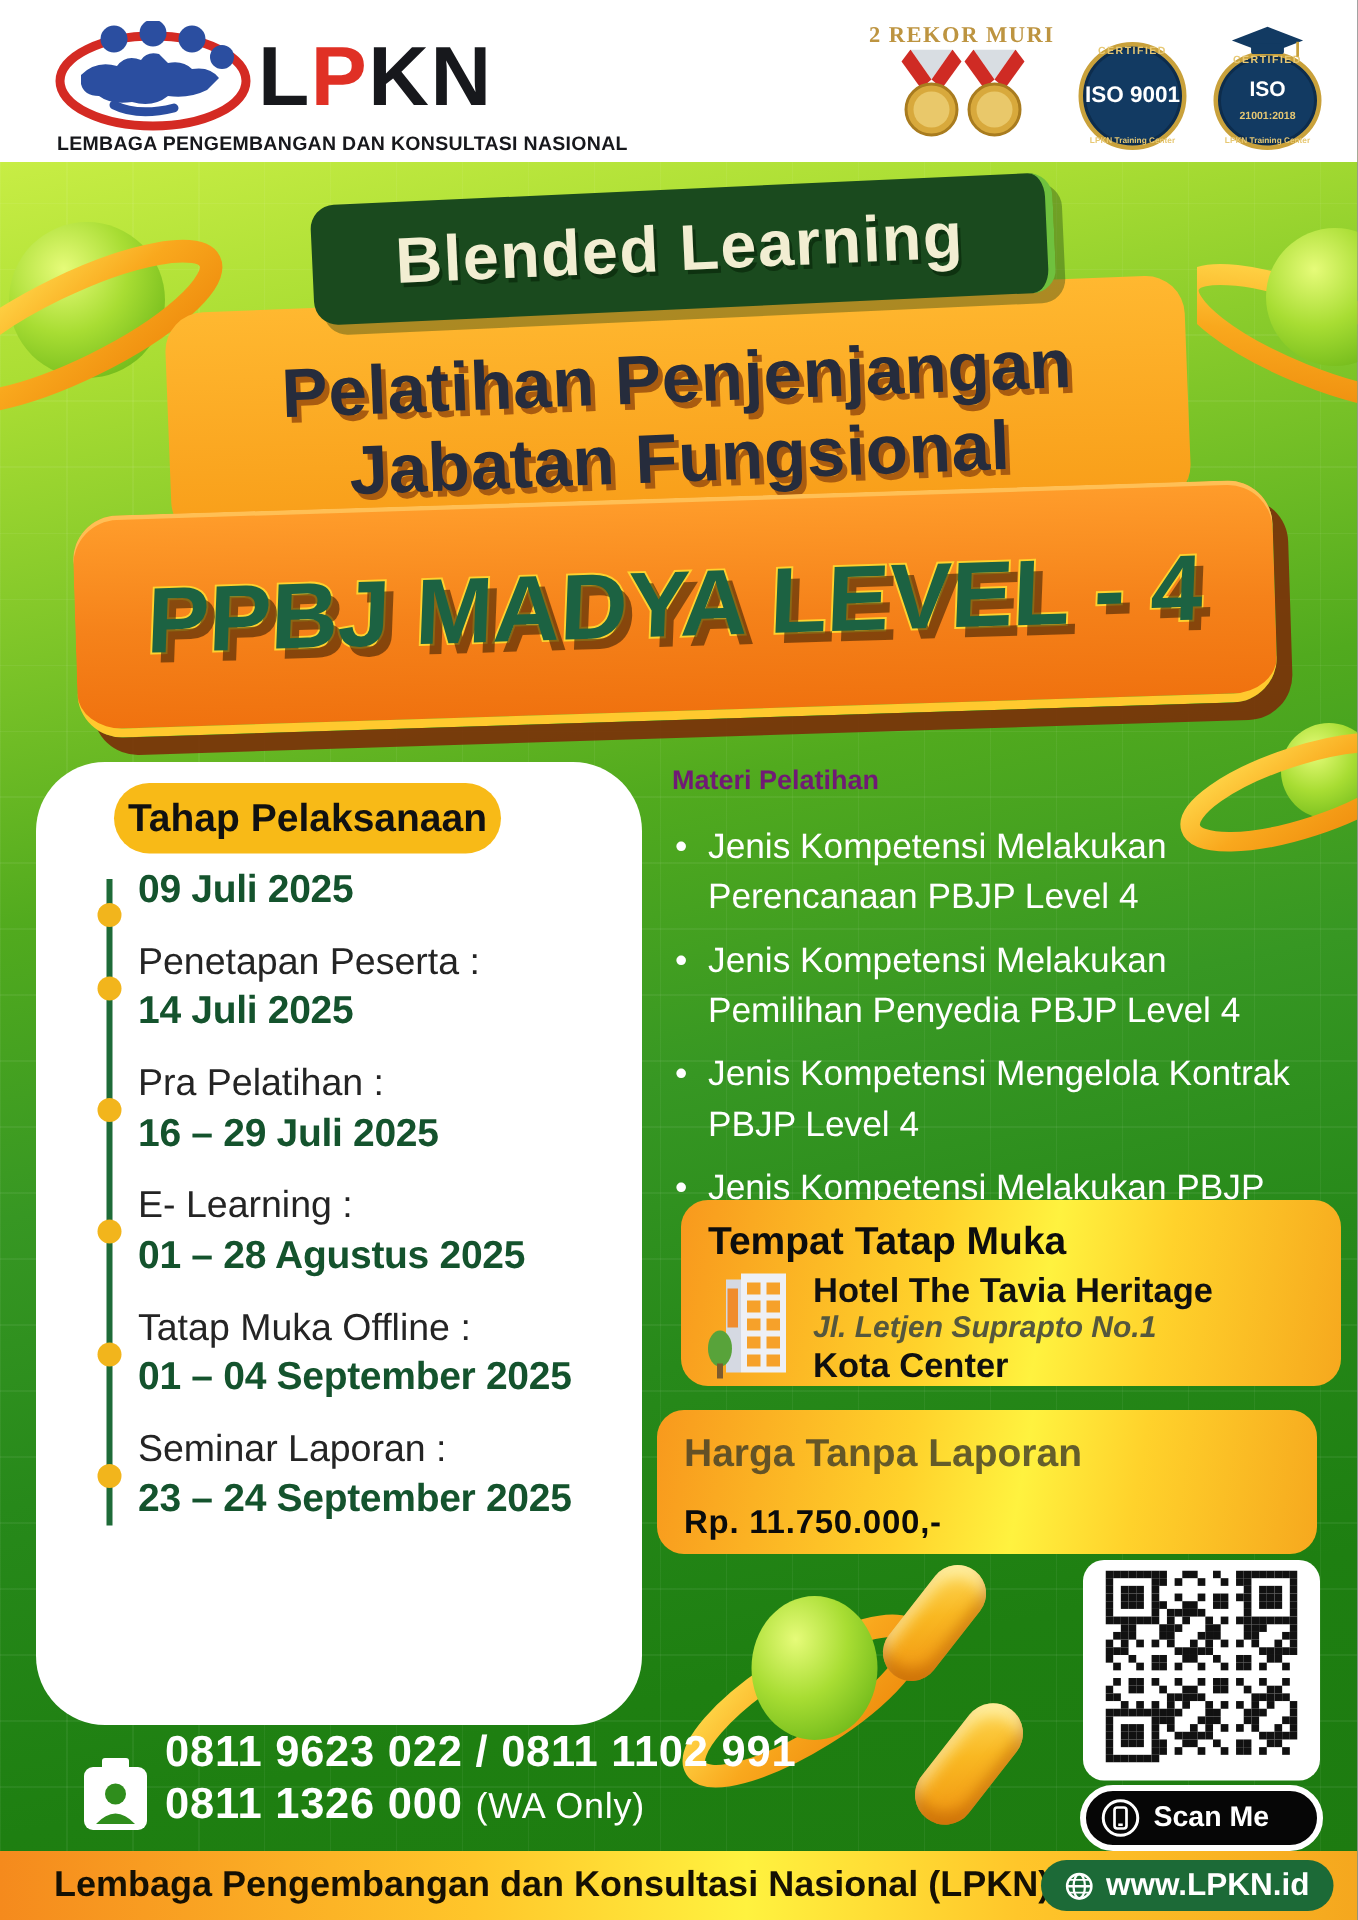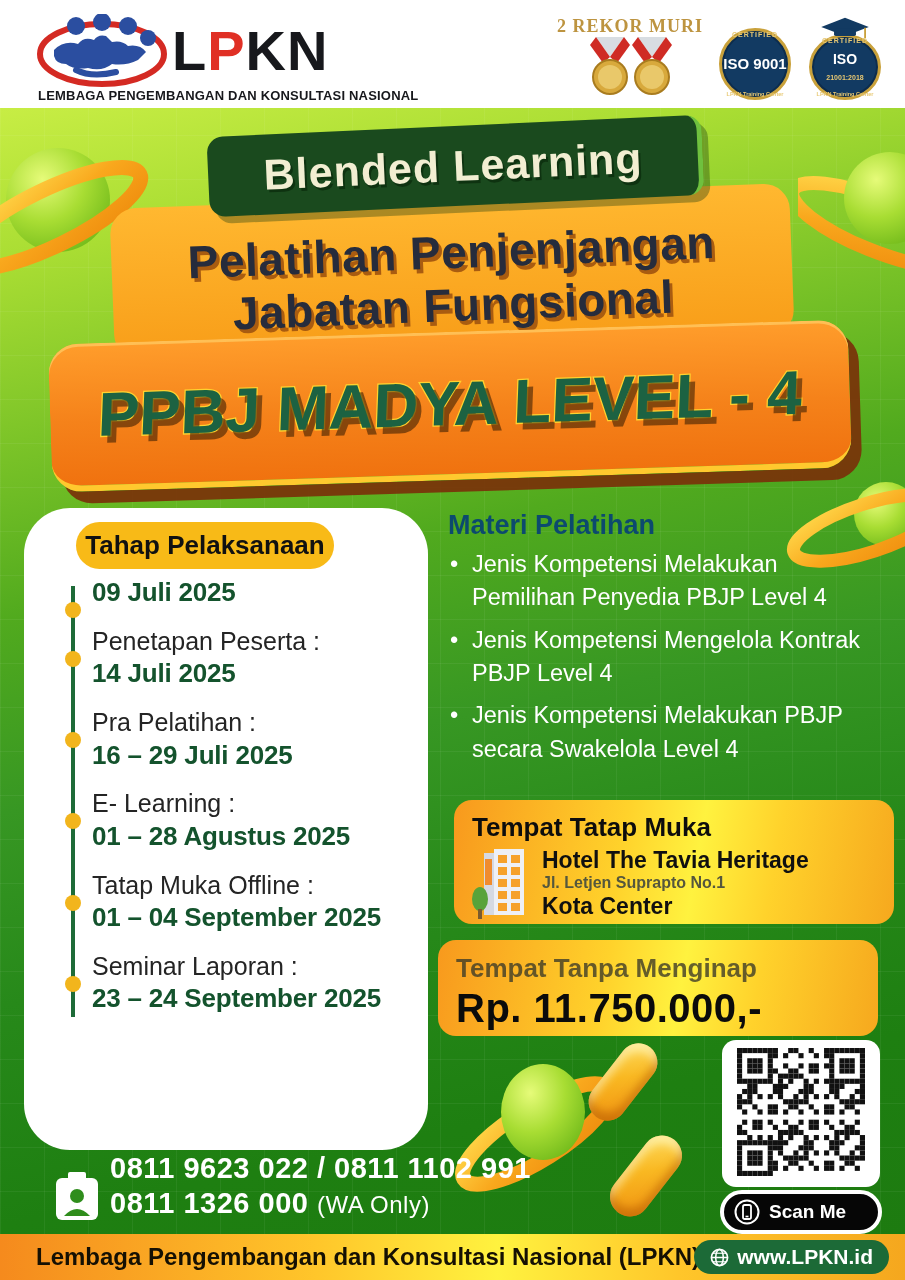--- a/index.html
+++ b/index.html
@@ -10,21 +10,21 @@
   }
   
   .topbar{position:absolute;top:0;left:0;right:0;height:108px;background:#fff;z-index:6;}
   .logo-group{position:absolute;left:36px;top:14px;display:flex;align-items:flex-start;}
   .logo-oval{width:132px;height:74px;}
   .brand{font-size:56px;font-weight:900;letter-spacing:1px;color:#17181c;line-height:74px;margin-left:4px;}
   .brand .p{color:#e03025;}
   .logo-tagline{position:absolute;left:38px;top:88px;font-size:13px;font-weight:700;color:#17181c;letter-spacing:.2px;white-space:nowrap;}
   .awards{position:absolute;right:22px;top:16px;display:flex;align-items:flex-start;gap:14px;}
   .muri{display:flex;flex-direction:column;align-items:center;}
-  .muri-label{font-family:"Liberation Serif","DejaVu Serif",serif;font-size:18px;font-weight:700;color:#bd9440;letter-spacing:1px;white-space:nowrap;}
+  .muri-label{font-family:"Liberation Serif","DejaVu Serif",serif;font-size:15px;font-weight:700;color:#bd9440;letter-spacing:1px;white-space:nowrap;}
   .iso-badge{position:relative;width:76px;height:84px;display:flex;flex-direction:column;align-items:center;justify-content:flex-end;}
   .iso-circle{width:72px;height:72px;border-radius:50%;background:#123a62;border:3px solid #c9a13b;box-shadow:inset 0 0 0 2px #0d2c4c;display:flex;flex-direction:column;align-items:center;justify-content:space-between;box-sizing:border-box;}
   .iso-cert{font-size:7px;font-weight:700;color:#e7c873;letter-spacing:1px;}
   .iso-main{font-size:15px;font-weight:900;color:#fff;line-height:1;}
   .iso-main.small{font-size:14px;}
   .iso-sub{font-size:7px;font-weight:700;color:#e7c873;}
   .iso-bottom{font-size:5.5px;font-weight:700;color:#e7c873;margin-top:2px;text-align:center;}
   .grad-cap{margin-bottom:-6px;z-index:2;}
   
   .bg{position:absolute;top:100px;left:0;right:0;bottom:0;
@@ -60,35 +60,35 @@
   .card{position:absolute;left:24px;top:508px;width:404px;height:642px;background:#fff;border-radius:46px;z-index:3;}
   .pill{position:absolute;left:52px;top:14px;width:258px;height:47px;background:#f8ba17;border-radius:26px;
     display:flex;align-items:center;justify-content:center;font-size:26px;font-weight:800;color:#111;}
   .timeline{position:absolute;left:42px;top:68px;width:330px;margin:0;padding:0;list-style:none;}
   .timeline::before{content:"";position:absolute;left:5px;top:10px;bottom:14px;width:4px;background:#1e6b38;}
   .tl-item{position:relative;padding-left:26px;margin-bottom:15px;}
   .tl-dot{position:absolute;left:-1px;top:26px;width:16px;height:16px;border-radius:50%;background:#f2b51c;}
   .tl-label{font-size:25px;color:#242424;line-height:1.3;}
   .tl-date{font-size:26px;font-weight:800;color:#14532d;line-height:1.3;letter-spacing:-.2px;}
   
-  .materi-title{position:absolute;left:448px;top:510px;z-index:3;font-size:27px;font-weight:800;color:#0c4a6e;}
+  .materi-title{position:absolute;left:448px;top:510px;z-index:3;font-size:18px;font-weight:800;color:#701a75;}
   .materi-list{position:absolute;left:448px;top:548px;width:430px;z-index:3;margin:0;padding:0;list-style:none;}
   .materi-list li{position:relative;padding-left:24px;margin-bottom:9px;font-size:23.5px;line-height:1.42;color:#fff;}
   .materi-list li::before{content:"•";position:absolute;left:2px;color:#fff;}
   .goldbox{position:absolute;left:438px;width:440px;border-radius:18px;z-index:3;box-sizing:border-box;
     background:linear-gradient(100deg,#f8991d 0%,#ffd22b 38%,#fff23f 55%,#ffd22b 72%,#f6a81e 100%);}
   .venue{top:800px;height:124px;padding:12px 18px;margin-left:16px;}
   .venue-title{font-size:26px;font-weight:800;color:#0d0d0d;}
   .venue-row{display:flex;gap:12px;margin-top:4px;align-items:flex-start;}
   .venue-name{font-size:23px;font-weight:800;color:#101010;line-height:1.15;}
-  .venue-addr{font-size:16px;font-weight:600;color:#55573d;line-height:1.2;}
+  .venue-addr{font-size:20px;font-weight:600;color:#55573d;line-height:1.2;font-style:italic;}
   .venue-city{font-size:23px;font-weight:800;color:#101010;line-height:1.2;}
   .price{top:940px;height:96px;padding:13px 18px;}
   .price-label{font-size:26px;font-weight:600;color:rgba(62,60,40,.8);}
-  .price-value{font-size:40px;font-weight:900;color:#0b0b0b;letter-spacing:.5px;margin-top:2px;}
+  .price-value{font-size:22px;font-weight:900;color:#0b0b0b;letter-spacing:.5px;margin-top:18px;}
   .qr-box{position:absolute;left:722px;top:1040px;width:158px;height:147px;background:#fff;border-radius:14px;z-index:3;
     display:flex;align-items:center;justify-content:center;}
   .scan-pill{position:absolute;left:720px;top:1190px;width:162px;height:44px;background:#060606;border:4px solid #fff;
     border-radius:26px;z-index:3;display:flex;align-items:center;gap:9px;padding:0 10px;box-sizing:border-box;}
   .scan-pill span{font-size:19px;font-weight:700;color:#fff;}
   
   .contact{position:absolute;left:56px;top:1152px;display:flex;gap:12px;align-items:flex-end;z-index:4;}
   .contact-lines{display:flex;flex-direction:column;gap:2px;}
   .phone1{font-size:29px;font-weight:800;color:#fff;letter-spacing:.5px;white-space:nowrap;}
   .phone2{font-size:29px;font-weight:800;color:#fff;letter-spacing:.5px;white-space:nowrap;}
@@ -242,20 +242,21 @@
       <li class="tl-item">
           <span class="tl-dot"></span>
         <div class="tl-label">Seminar Laporan :</div>
         <div class="tl-date">23 – 24 September 2025</div>
         </li>
     </ul>
   </section>
 
   <div class="materi-title">Materi Pelatihan</div>
   <ul class="materi-list">
+    <li>Jenis Kompetensi Melakukan Perencanaan PBJP Level 4</li>
     <li>Jenis Kompetensi Melakukan Pemilihan Penyedia PBJP Level 4</li>
     <li>Jenis Kompetensi Mengelola Kontrak PBJP Level 4</li>
     <li>Jenis Kompetensi Melakukan PBJP secara Swakelola Level 4</li>
   </ul>
 
   <div class="goldbox venue">
     <div class="venue-title">Tempat Tatap Muka</div>
     <div class="venue-row">
       <svg width="58" height="74" viewBox="0 0 58 74">
         <rect x="12" y="6" width="10" height="62" fill="#d5d9e2"></rect>
@@ -278,21 +279,21 @@
       </svg>
       <div>
         <div class="venue-name">Hotel The Tavia Heritage</div>
         <div class="venue-addr">Jl. Letjen Suprapto No.1</div>
         <div class="venue-city">Kota Center</div>
       </div>
     </div>
   </div>
 
   <div class="goldbox price">
-    <div class="price-label">Tempat Tanpa Menginap</div>
+    <div class="price-label">Harga Tanpa Laporan</div>
     <div class="price-value">Rp. 11.750.000,-</div>
   </div>
 
   <div class="qr-box">
     <div><svg viewBox="0 0 125 125" width="128" height="128" fill="#111">
           <rect x="0" y="0" width="5" height="5"></rect>
           <rect x="5" y="0" width="5" height="5"></rect>
           <rect x="10" y="0" width="5" height="5"></rect>
           <rect x="15" y="0" width="5" height="5"></rect>
           <rect x="20" y="0" width="5" height="5"></rect>

